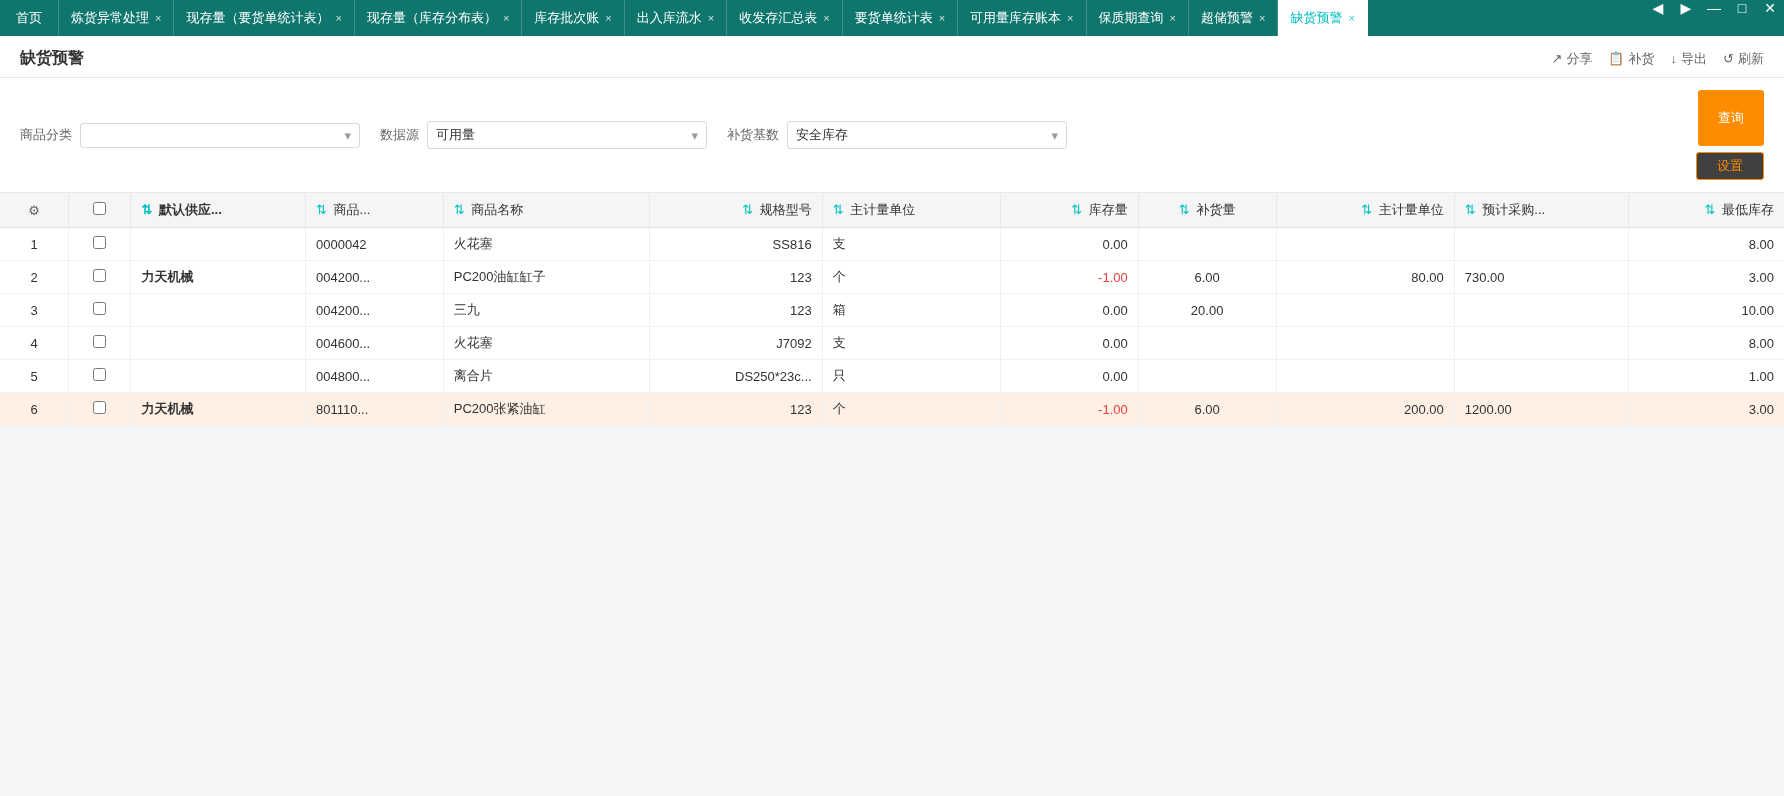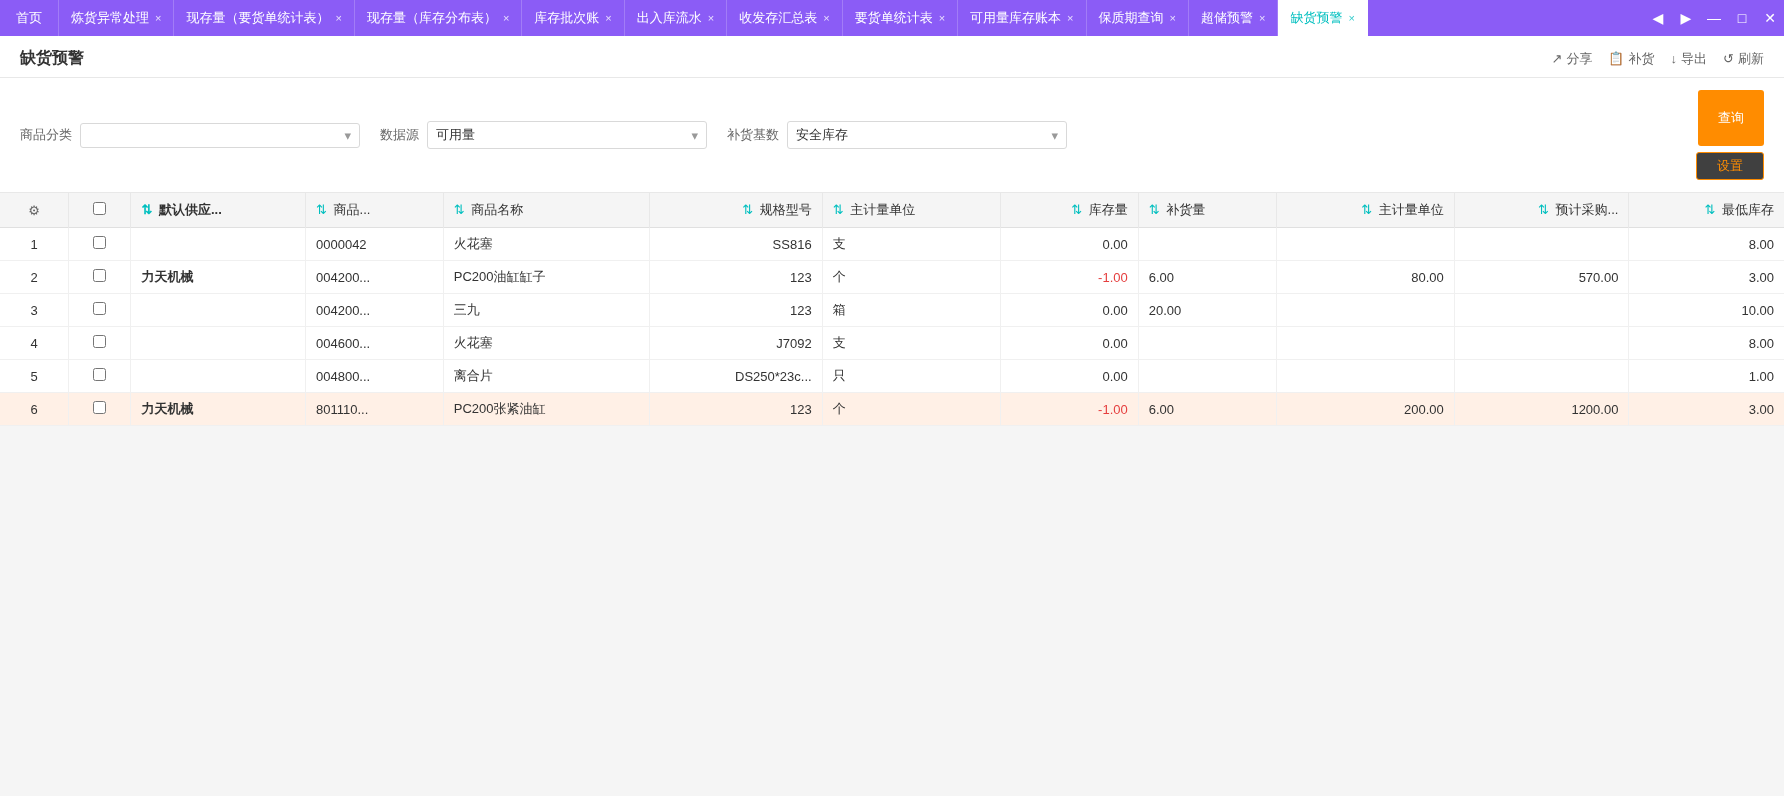--- a/index.html
+++ b/index.html
@@ -1,22 +1,22 @@
 <!DOCTYPE html>
 <html><head>
   <meta charset="utf-8">
   <style>
     * { box-sizing: border-box; margin: 0; padding: 0; font-family: "Microsoft YaHei", Arial, sans-serif; font-size: 13px; }
     body { background: #f5f5f5; overflow-x: hidden; }
 
     
     .tab-bar {
       display: flex;
-      align-items: center;
-      background: #8b5cf6;
+      align-items: flex-start;
+      background: #0f766e;
       height: 36px;
       overflow: hidden;
     }
     .tab-item {
       display: flex;
       align-items: center;
       padding: 4px 12px;
       height: 100%;
       color: #fff;
       white-space: nowrap;
@@ -201,23 +201,23 @@
       margin-right: 3px;
     }
     .col-num { width: 40px; text-align: center; }
     .col-check { width: 36px; text-align: center; }
     .col-supplier { width: 80px; font-weight: bold; }
     .col-code { width: 80px; }
     .col-name { width: 120px; }
     .col-spec { width: 100px; text-align: right; }
     .col-unit { width: 80px; }
     .col-stock { width: 80px; text-align: right; }
-    .col-replenish { width: 80px; text-align: left; }
+    .col-replenish { width: 80px; text-align: center; }
     .col-price { width: 80px; text-align: right; }
-    .col-purchase { width: 90px; text-align: right; }
+    .col-purchase { width: 90px; }
     .col-minstock { width: 90px; text-align: right; }
     .gear-icon { cursor: pointer; color: #666; }
     input[type=checkbox] { cursor: pointer; }
   </style>
 </head>
 <body>
 
 <div class="tab-bar">
   <div class="tab-item">
     <span>首页</span>
@@ -406,21 +406,21 @@
       <input type="checkbox" style="">
     </td>
     <td class="col-supplier">力天机械</td>
     <td class="col-code">004200...</td>
     <td class="col-name">PC200油缸缸子</td>
     <td class="col-spec">123</td>
     <td class="col-unit">个</td>
     <td class="col-stock" style="color:#e53e3e">-1.00</td>
     <td class="col-replenish">6.00</td>
     <td class="col-price">80.00</td>
-    <td class="col-purchase">570.00</td>
+    <td class="col-purchase">730.00</td>
     <td class="col-minstock">3.00</td>
   </tr>
           <tr>
     <td class="col-num">3</td>
     <td class="col-check">
       <input type="checkbox" style="">
     </td>
     <td class="col-supplier"></td>
     <td class="col-code">004200...</td>
     <td class="col-name">三九</td>

